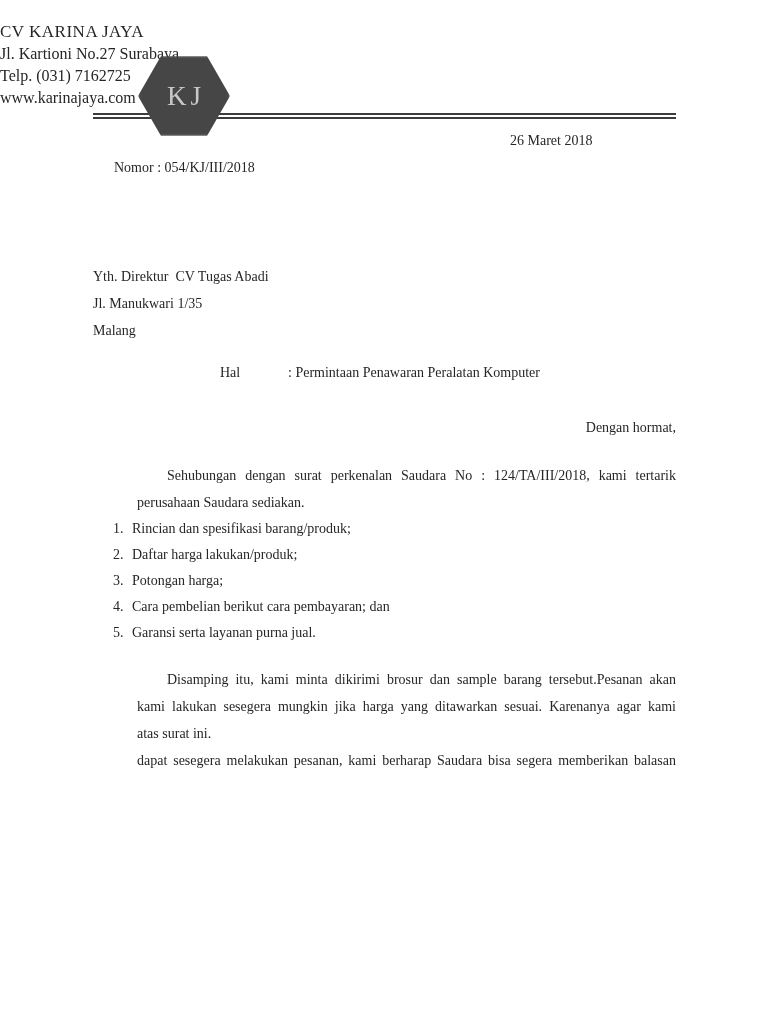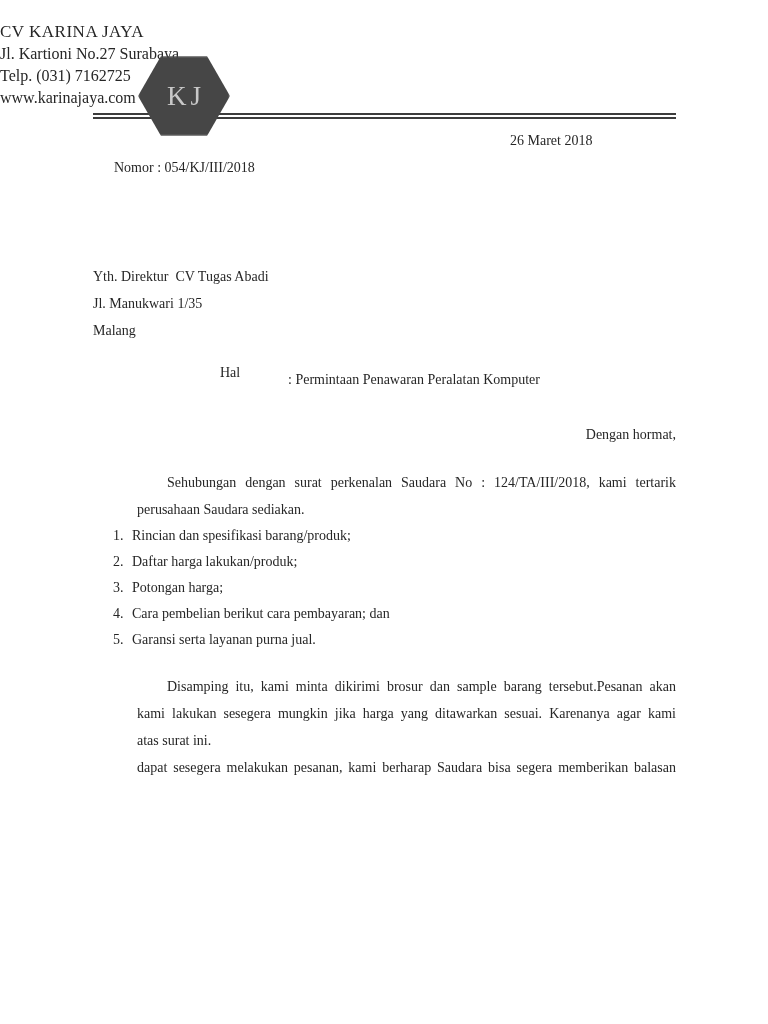--- a/index.html
+++ b/index.html
@@ -84,21 +84,21 @@
   }
   .recipient { margin-top: 28px; }
   .recipient div { white-space: pre; }
 
   .subject-row {
     margin-top: 15px;
     margin-left: 127px;
     display: flex;
   }
   .subject-label { width: 68px; }
-  .subject-value { white-space: pre; margin-top: 7px; }
+  .subject-value { white-space: pre; }
 
   .salutation { margin-top: 28px; text-align: right; }
 
   .para { margin-top: 0; margin-left: 44px; }
   .p1 { margin-top: 21px; }
   .p2 { margin-top: 22px; }
   .p3 { margin-top: 20px; }
   .jl {
     text-align: justify;
     text-align-last: justify;

